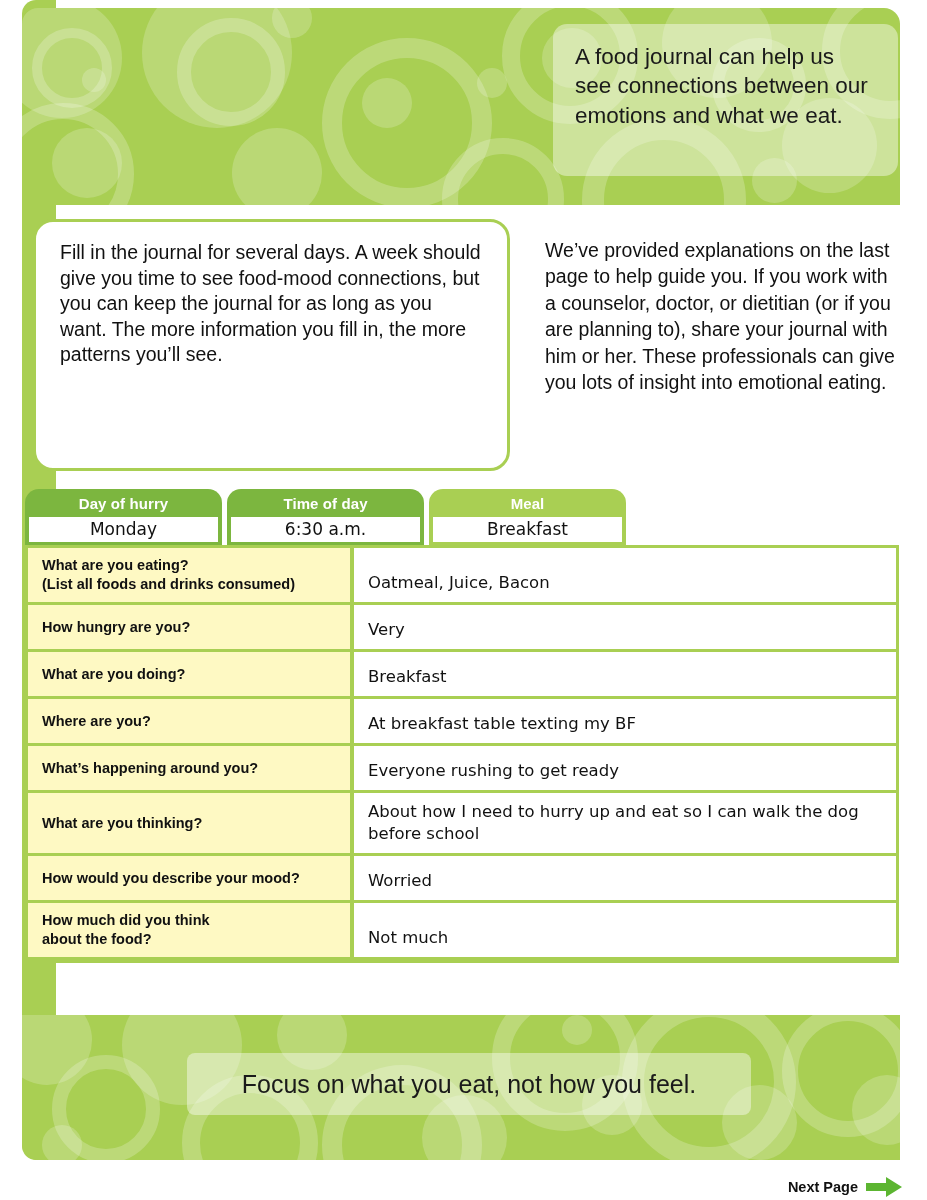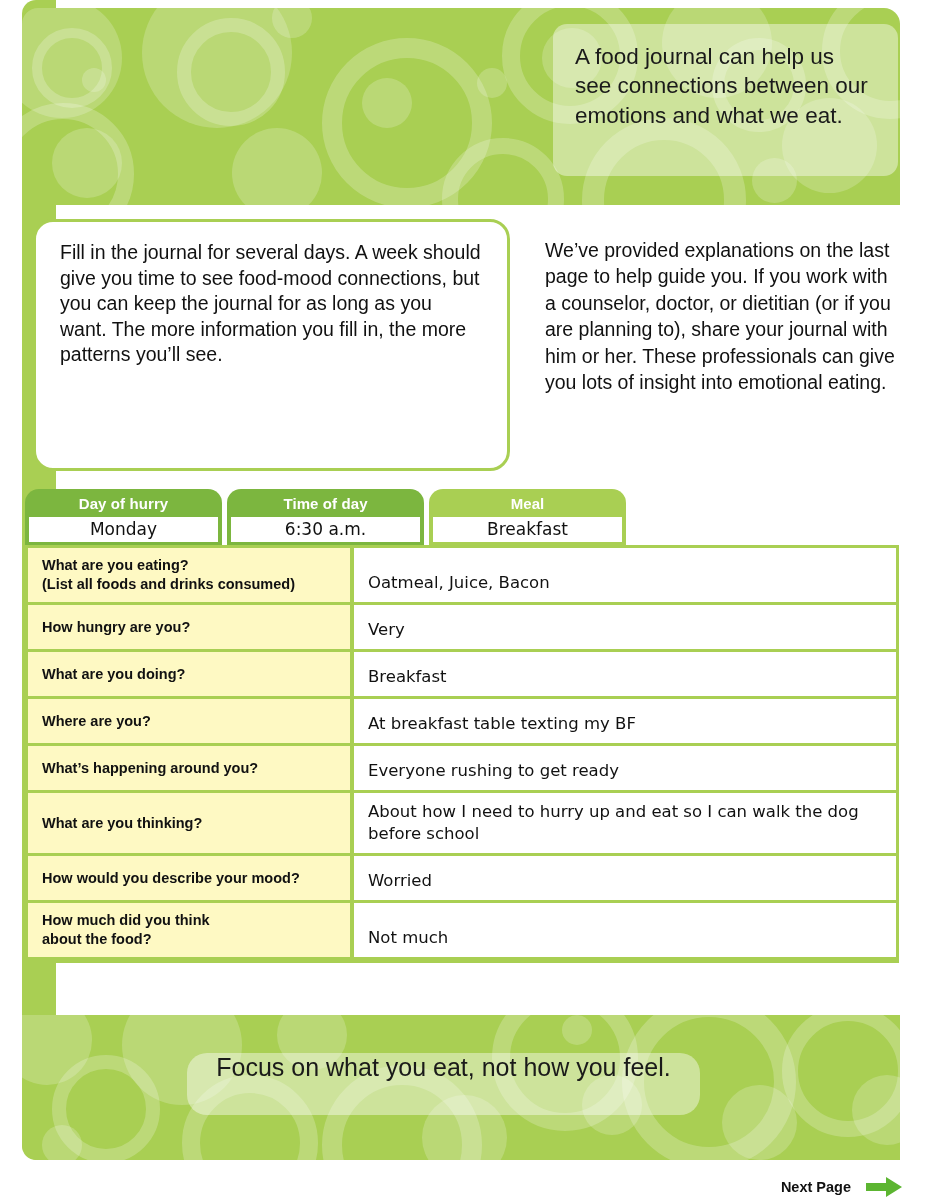--- a/index.html
+++ b/index.html
@@ -232,42 +232,42 @@
     height: 145px;
     background: #a9cf53;
     border-radius: 0 0 0 16px;
     overflow: hidden;
     z-index: 2;
   }
   #footer-callout {
     position: absolute;
     left: 165px;
     top: 38px;
-    width: 513px;
+    width: 564px;
     height: 62px;
     background: rgba(255,255,255,0.42);
-    border-radius: 20px;
+    border-radius: 8px;
     z-index: 3;
     display: flex;
-    align-items: flex-start;
+    align-items: center;
     justify-content: center;
   }
   #footer-callout span {
     font-size: 25px;
     color: #1a1a1a;
   }
 
   
   #next-page {
     position: absolute;
     right: 25px;
     top: 1177px;
     display: flex;
     align-items: center;
-    gap: 15px;
+    gap: 8px;
     z-index: 4;
     margin-left: 44px;
   }
   #next-page-label {
     font-size: 14.5px;
     font-weight: bold;
     color: #111111;
   }
   #next-arrow-icon { display: block; }
 </style>

